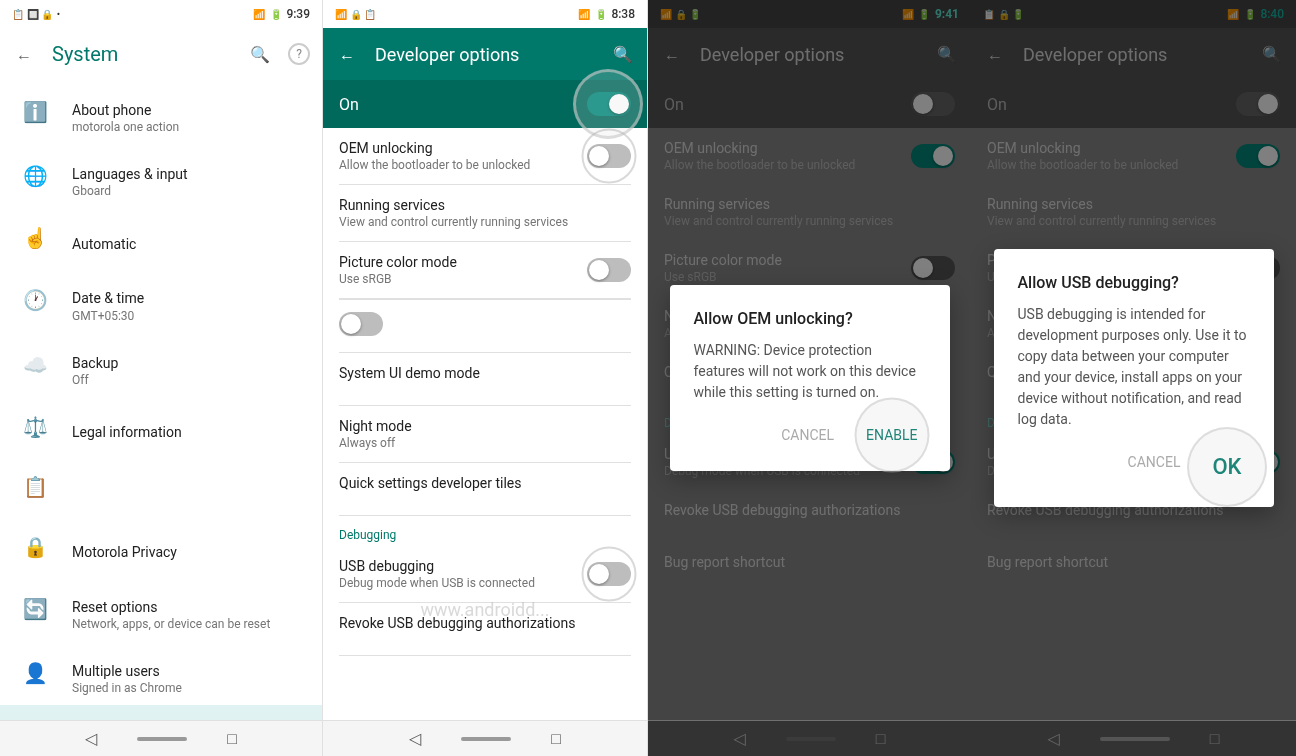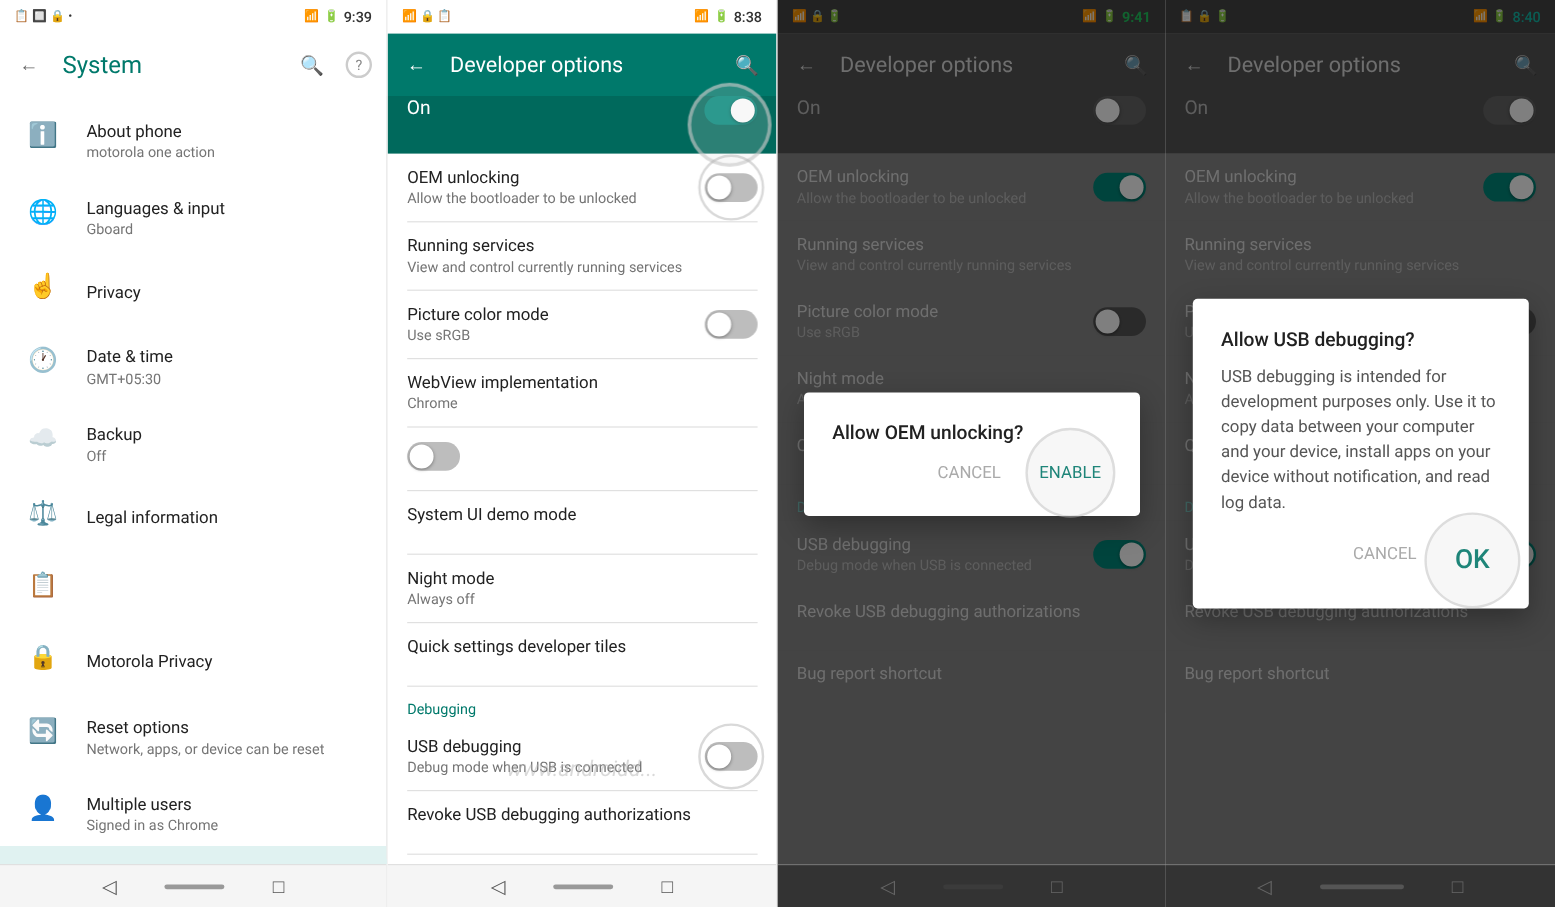--- a/index.html
+++ b/index.html
@@ -212,20 +212,21 @@
     }
 
     .toggle-off .toggle-thumb {
       left: 2px;
     }
 
     
     .on-bar {
       background: #00695c;
       display: flex;
+      align-items: center;
       justify-content: space-between;
       padding: 0 16px;
       height: 48px;
       gap: 21px;
     }
 
     .on-bar-text {
       font-size: 16px;
       color: #fff;
     }
@@ -329,28 +330,27 @@
       color: #555;
     }
 
     .nav-icon-light {
       color: #ccc;
     }
 
     
     .watermark {
       position: absolute;
-      bottom: 104px;
+      bottom: 136px;
       left: 50%;
       transform: translateX(-50%);
       font-size: 18px;
       color: rgba(180,180,180,0.5);
       white-space: nowrap;
       pointer-events: none;
-      font-style: italic;
     }
 
     .divider {
       height: 1px;
       background: #e0e0e0;
       margin: 0 16px;
     }
 
     .status-bar-dark {
       background: #444;
@@ -422,21 +422,21 @@
     <div class="list-item">
       <div class="list-item-icon">🌐</div>
       <div class="list-item-content">
         <div class="list-item-title">Languages &amp; input</div>
         <div class="list-item-subtitle">Gboard</div>
       </div>
     </div>
     <div class="list-item">
       <div class="list-item-icon">☝️</div>
       <div class="list-item-content">
-        <div class="list-item-title">Privacy</div>
+        <div class="list-item-title">Automatic</div>
       </div>
     </div>
     <div class="list-item">
       <div class="list-item-icon">🕐</div>
       <div class="list-item-content">
         <div class="list-item-title">Date &amp; time</div>
         <div class="list-item-subtitle">GMT+05:30</div>
       </div>
     </div>
     <div class="list-item">
@@ -546,24 +546,20 @@
           <div class="dev-item-title">Picture color mode</div>
           <div class="dev-item-subtitle">Use sRGB</div>
         </div>
         <div class="toggle toggle-off">
           <div class="toggle-thumb"></div>
         </div>
       </div>
     </div>
     <div class="divider"></div>
 
-    <div class="dev-item">
-      <div class="dev-item-title">WebView implementation</div>
-      <div class="dev-item-subtitle">Chrome</div>
-    </div>
     <div class="divider"></div>
 
     <div class="dev-item">
       <div class="dev-item-row">
         <div class="toggle toggle-off">
           <div class="toggle-thumb"></div>
         </div>
       </div>
     </div>
     <div class="divider"></div>
@@ -623,21 +619,21 @@
 
   <div class="panel" style="width:323px;background:#999;position:relative;">
 
     <div class="status-bar status-bar-dark">
       <div class="status-icons">
         <span style="color:#aaa;">📶 🔒 🔋</span>
       </div>
       <div class="status-icons">
         <span style="color:#aaa;">📶</span>
         <span style="color:#aaa;">🔋</span>
-        <span class="status-time" style="color:#22c55e;font-weight:bold;">9:41</span>
+        <span class="status-time" style="color:#5eead4;font-weight:bold;">9:41</span>
       </div>
     </div>
 
     <div class="app-bar app-bar-dark">
       <div class="app-bar-icon app-bar-icon-dark">←</div>
       <span class="app-bar-title" style="color:#ddd;">Developer options</span>
       <div class="app-bar-icon app-bar-icon-dark">🔍</div>
     </div>
 
     <div class="on-bar on-bar-dark">
@@ -697,20 +693,21 @@
         <div class="dev-item-title dev-item-title-dark">Revoke USB debugging authorizations</div>
       </div>
       <div class="dev-item" style="background:#888;">
         <div class="dev-item-title dev-item-title-dark">Bug report shortcut</div>
       </div>
     </div>
 
     <div class="dialog-overlay">
       <div class="dialog">
         <div class="dialog-title">Allow OEM unlocking?</div>
+        <div class="dialog-body">WARNING: Device protection features will not work on this device while this setting is turned on.</div>
         <div class="dialog-actions">
           <div class="dialog-btn" style="color:#aaa;">Cancel</div>
           <div style="position:relative;display:flex;align-items:center;">
             <div style="position:absolute;width:75px;height:75px;border-radius:50%;border:2px solid rgba(180,180,180,0.4);background:rgba(200,200,200,0.15);top:50%;left:50%;transform:translate(-50%,-50%);pointer-events:none;"></div>
             <div class="dialog-btn">Enable</div>
           </div>
         </div>
       </div>
     </div>
 

